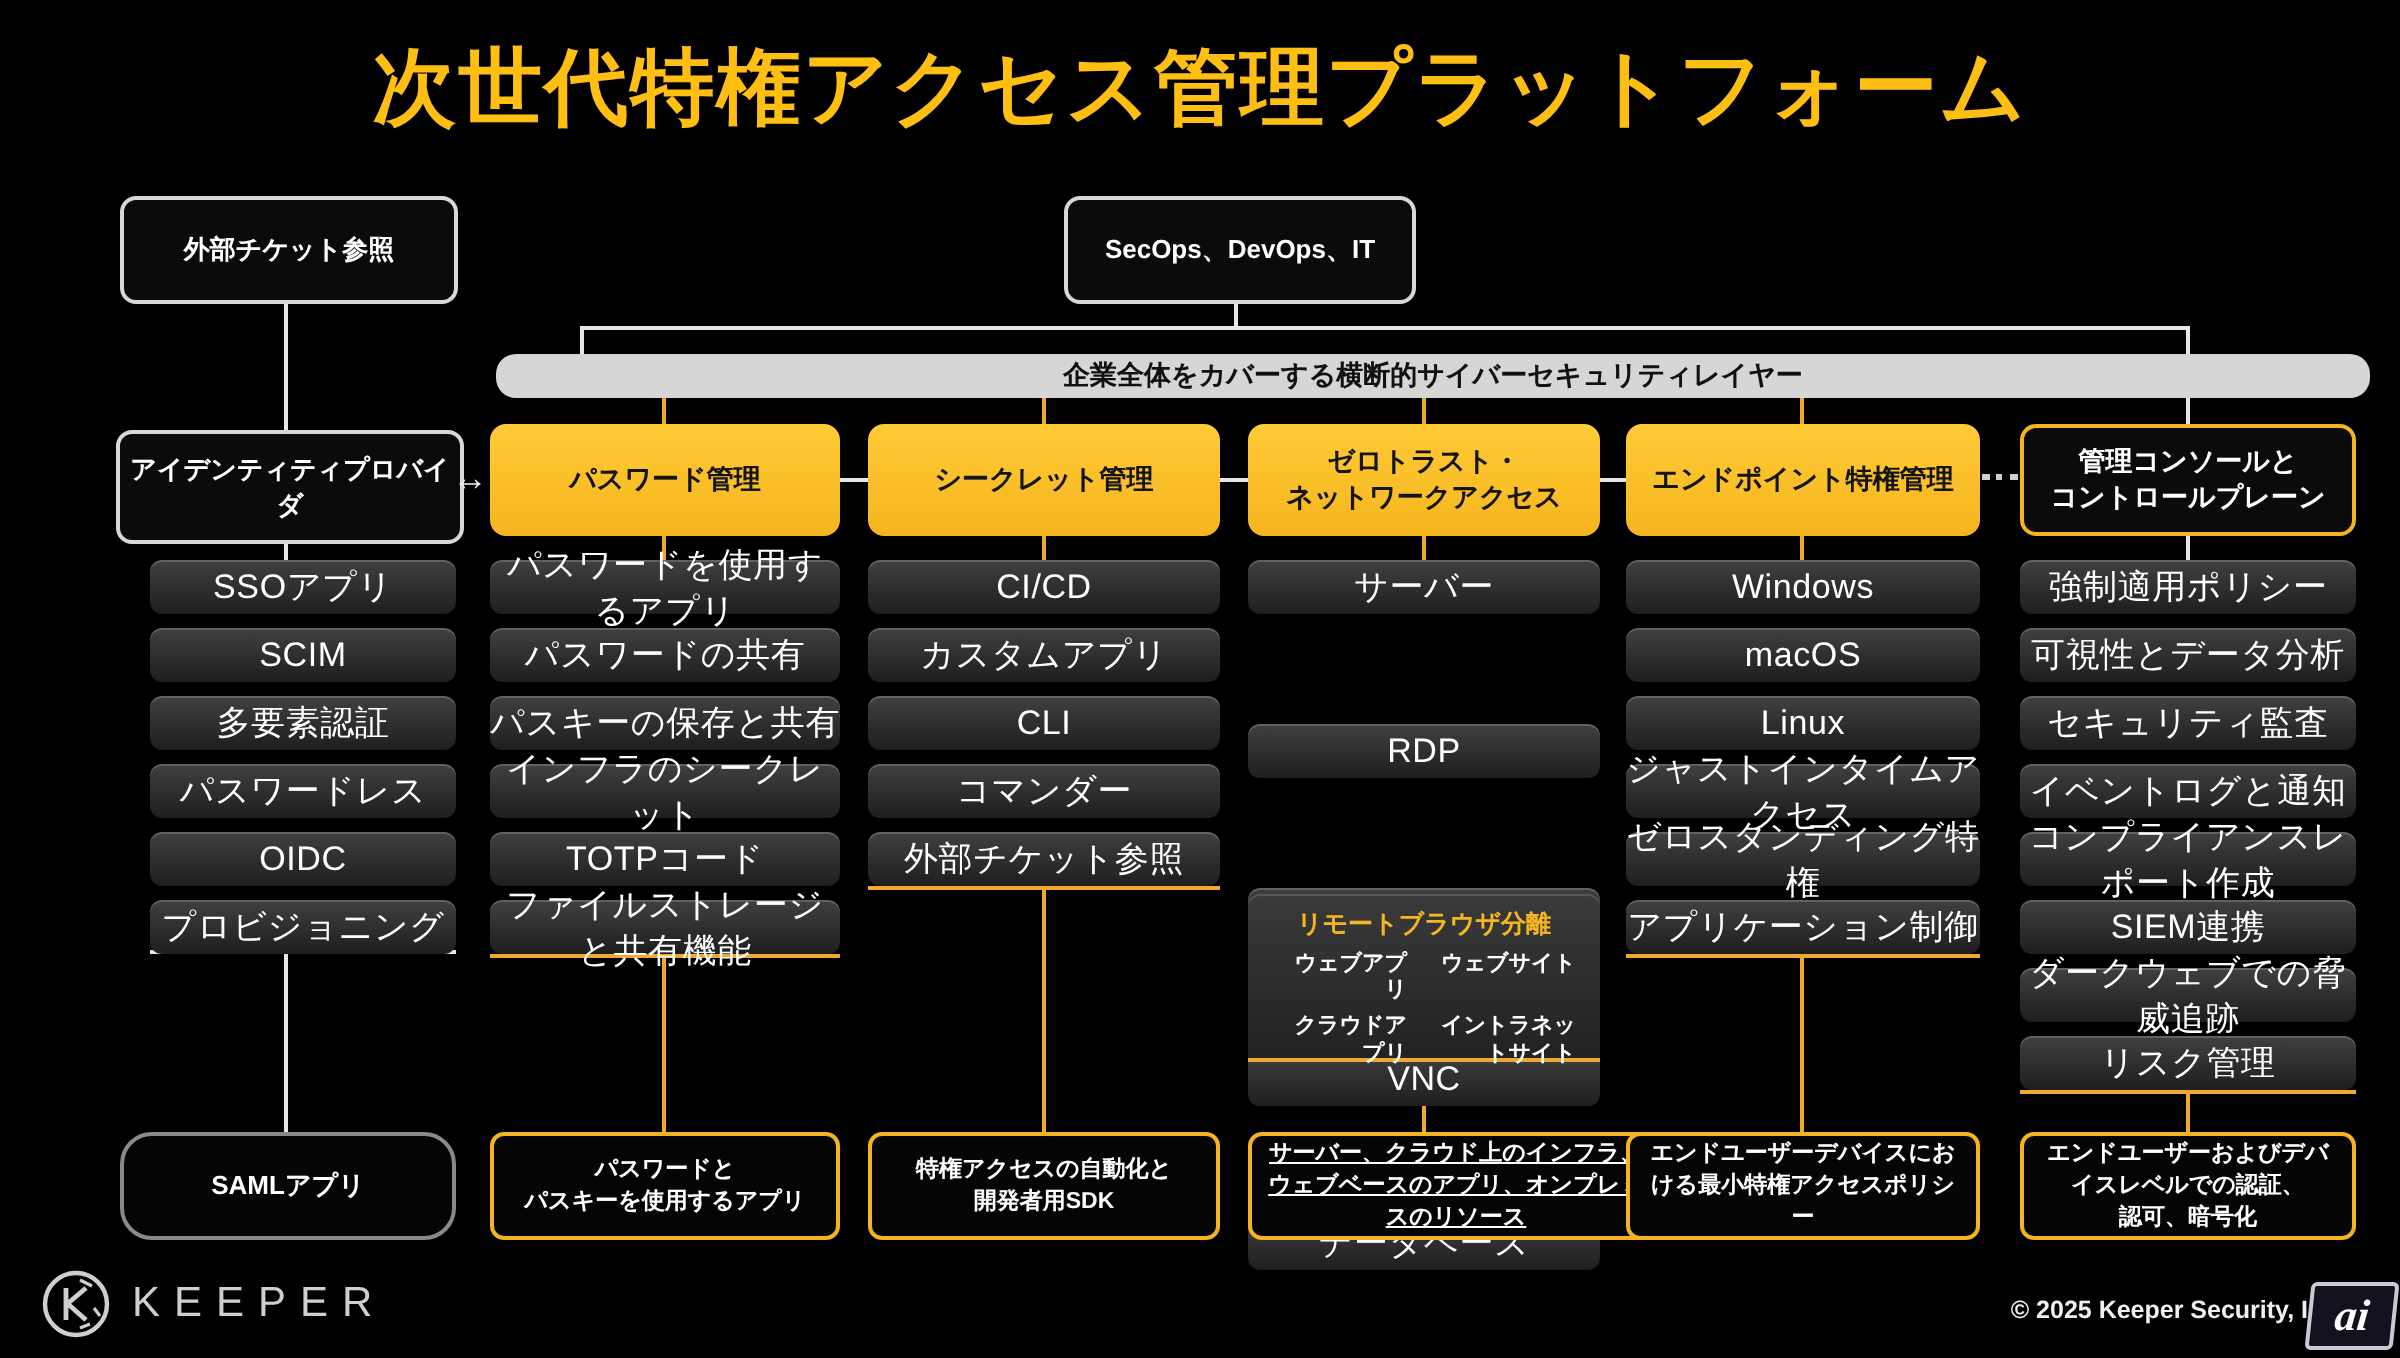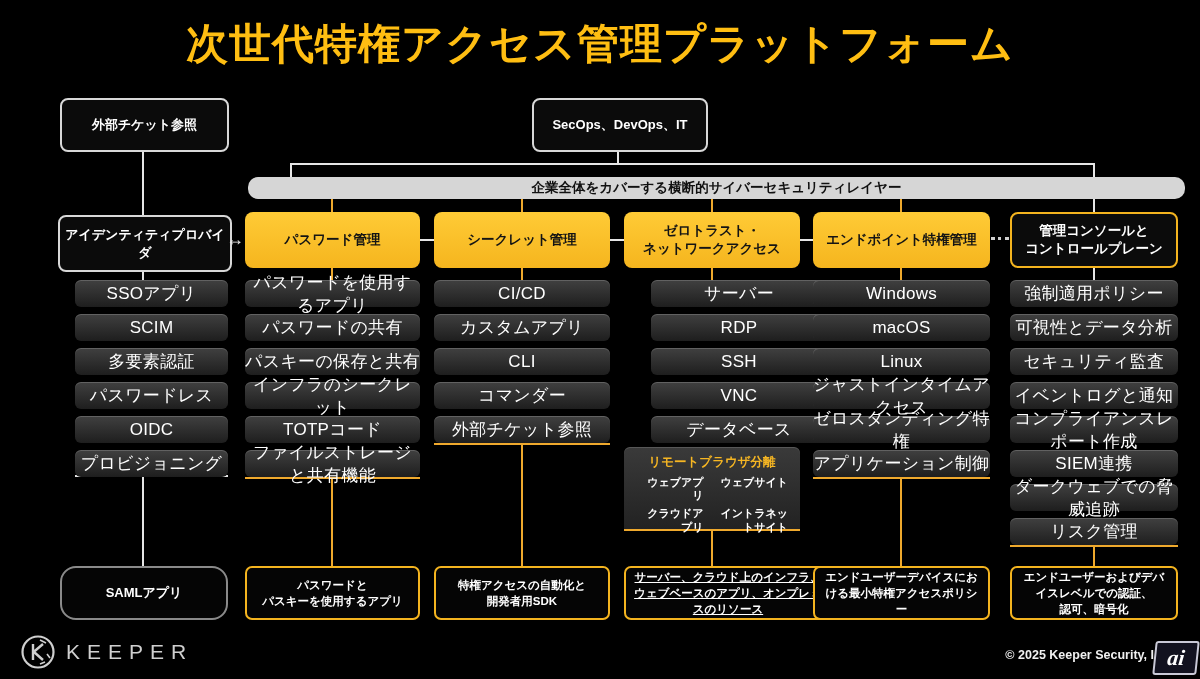--- a/index.html
+++ b/index.html
@@ -136,21 +136,21 @@
       <div class="item-box">TOTPコード</div>
       <div class="item-box">ファイルストレージと共有機能</div>
     </div>
   <div class="col-items" style="left:434px;width:176px;">
       <div class="item-box">CI/CD</div>
       <div class="item-box">カスタムアプリ</div>
       <div class="item-box">CLI</div>
       <div class="item-box">コマンダー</div>
       <div class="item-box">外部チケット参照</div>
     </div>
-  <div class="col-items" style="left:651px;width:176px;">
+  <div class="col-items" style="left:624px;width:176px;gap:48px;">
       <div class="item-box">サーバー</div>
       <div class="item-box">RDP</div>
       <div class="item-box">SSH</div>
       <div class="item-box">VNC</div>
       <div class="item-box">データベース</div>
     </div>
   <div class="col-items" style="left:813px;width:177px;">
       <div class="item-box">Windows</div>
       <div class="item-box">macOS</div>
       <div class="item-box">Linux</div>

